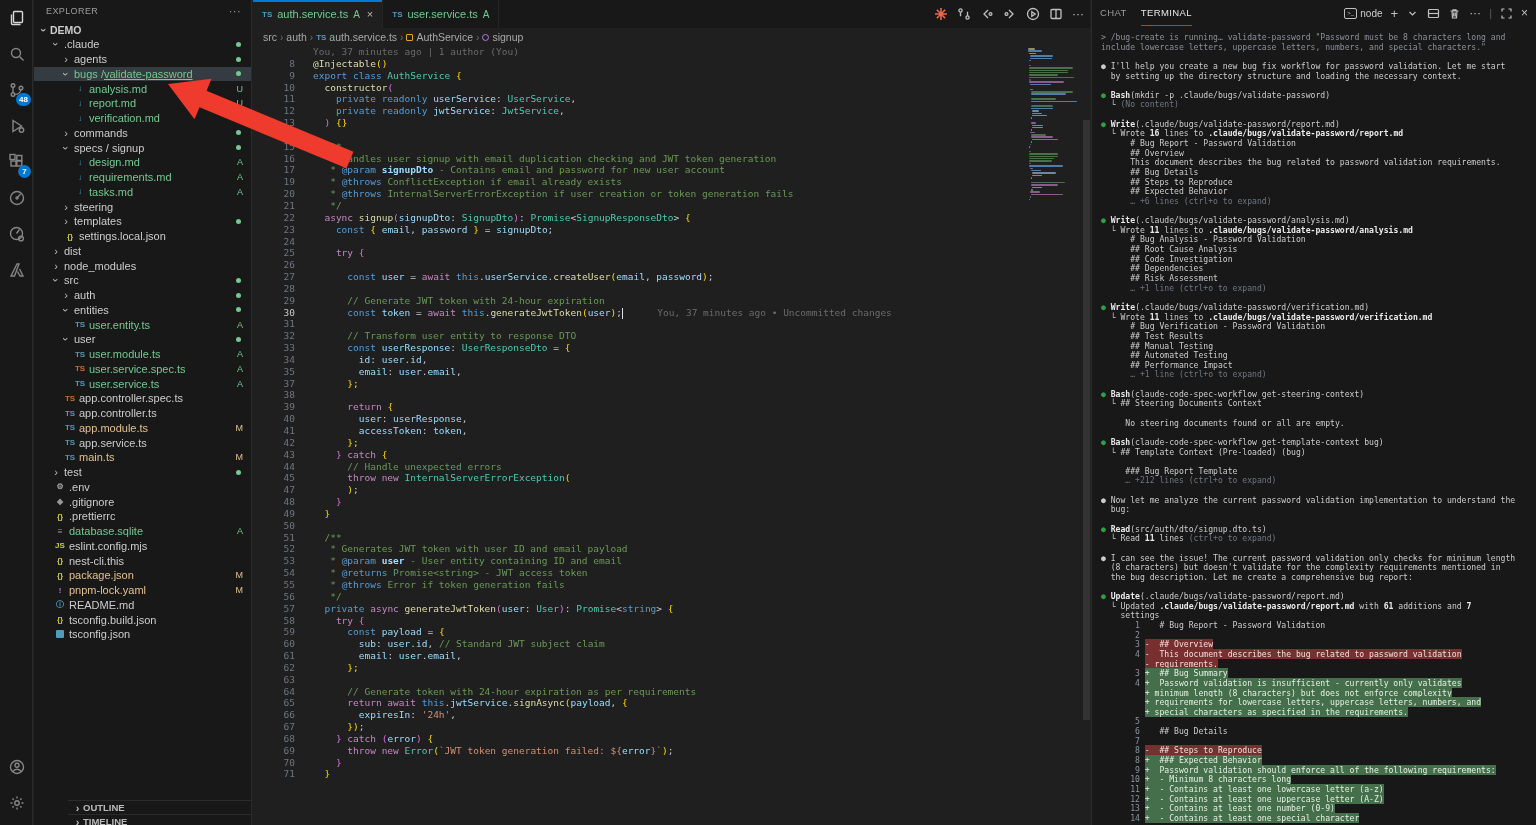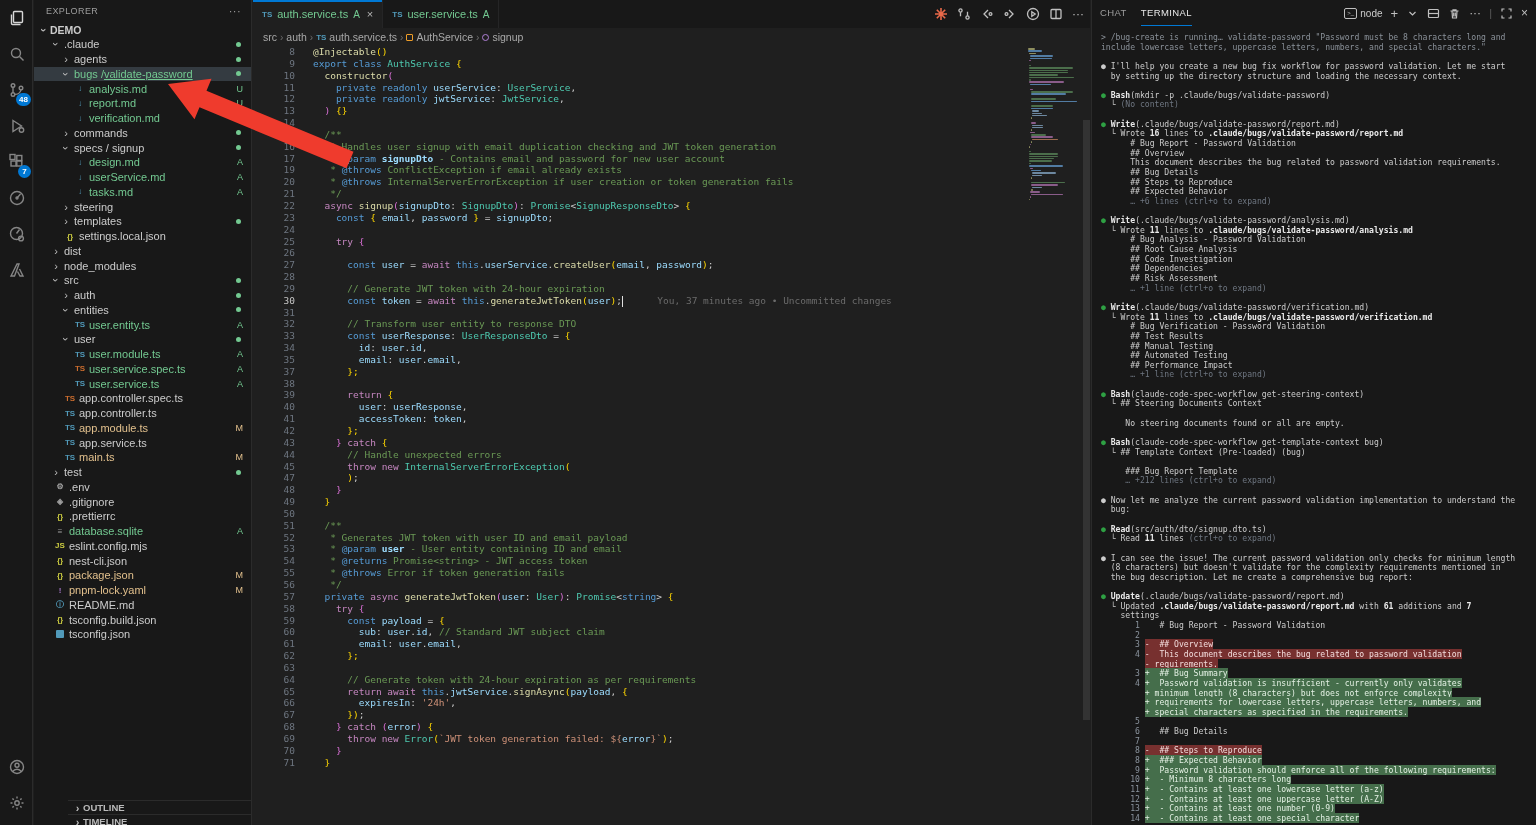--- a/index.html
+++ b/index.html
@@ -250,21 +250,21 @@
         </div>
         <div class="trow" style="padding-left: 36px;">
           <span class="spc"></span>
           <span class="ficon" style="color: rgb(81, 154, 186);">↓</span>
           <span class="tlabel green">design.md</span>
           <span class="tbadge green">A</span>
         </div>
         <div class="trow" style="padding-left: 36px;">
           <span class="spc"></span>
           <span class="ficon" style="color: rgb(81, 154, 186);">↓</span>
-          <span class="tlabel green">userService.md</span>
+          <span class="tlabel green">requirements.md</span>
           <span class="tbadge green">A</span>
         </div>
         <div class="trow" style="padding-left: 36px;">
           <span class="spc"></span>
           <span class="ficon" style="color: rgb(81, 154, 186);">↓</span>
           <span class="tlabel green">tasks.md</span>
           <span class="tbadge green">A</span>
         </div>
         <div class="trow" style="padding-left: 26px;">
           <span class="chev">›</span>
@@ -386,21 +386,21 @@
           <span class="tbadge green">A</span>
         </div>
         <div class="trow" style="padding-left: 16px;">
           <span class="spc"></span>
           <span class="ficon" style="color: rgb(203, 203, 65);">JS</span>
           <span class="tlabel">eslint.config.mjs</span>
         </div>
         <div class="trow" style="padding-left: 16px;">
           <span class="spc"></span>
           <span class="ficon" style="color: rgb(203, 203, 65);">{}</span>
-          <span class="tlabel">nest-cli.json</span>
+          <span class="tlabel">nest-cli.this</span>
         </div>
         <div class="trow" style="padding-left: 16px;">
           <span class="spc"></span>
           <span class="ficon" style="color: rgb(203, 203, 65);">{}</span>
           <span class="tlabel yellow">package.json</span>
           <span class="tbadge yellow">M</span>
         </div>
         <div class="trow" style="padding-left: 16px;">
           <span class="spc"></span>
           <span class="ficon" style="color: rgb(160, 116, 196);">!</span>
@@ -495,20 +495,21 @@
       <span>auth.service.ts</span>
         <span class="sep">›</span>
       <span class="sym-class"></span>
       <span>AuthService</span>
         <span class="sep">›</span>
       <span class="sym-method"></span>
       <span>signup</span>
     </div>
     <div id="code-area">
       <div id="code-lines">
+          <div class="cline"><span class="gut"></span><span class="ctext"><span class="tk-blm">You, 37 minutes ago | 1 author (You)</span></span></div>
           <div class="cline"><span class="gut">8</span><span class="ctext"><span class="tk-dec">@Injectable</span><span class="tk-y">()</span></span></div>
           <div class="cline"><span class="gut">9</span><span class="ctext"><span class="tk-kw">export class </span><span class="tk-cls">AuthService </span><span class="tk-y">{</span></span></div>
           <div class="cline"><span class="gut">10</span><span class="ctext"><span class="tk-pn">  </span><span class="tk-fn">constructor</span><span class="tk-pk">(</span></span></div>
           <div class="cline"><span class="gut">11</span><span class="ctext"><span class="tk-pn">    </span><span class="tk-kw">private readonly </span><span class="tk-var">userService</span><span class="tk-pn">: </span><span class="tk-cls">UserService</span><span class="tk-pn">,</span></span></div>
           <div class="cline"><span class="gut">12</span><span class="ctext"><span class="tk-pn">    </span><span class="tk-kw">private readonly </span><span class="tk-var">jwtService</span><span class="tk-pn">: </span><span class="tk-cls">JwtService</span><span class="tk-pn">,</span></span></div>
           <div class="cline"><span class="gut">13</span><span class="ctext"><span class="tk-pn">  </span><span class="tk-pk">) </span><span class="tk-y">{}</span></span></div>
           <div class="cline"><span class="gut">14</span><span class="ctext"></span></div>
           <div class="cline"><span class="gut">15</span><span class="ctext"><span class="tk-pn">  </span><span class="tk-cmt">/**</span></span></div>
           <div class="cline"><span class="gut">16</span><span class="ctext"><span class="tk-pn">  </span><span class="tk-cmt"> * Handles user signup with email duplication checking and JWT token generation</span></span></div>
           <div class="cline"><span class="gut">17</span><span class="ctext"><span class="tk-pn">  </span><span class="tk-cmt"> * </span><span class="tk-doc">@param </span><span class="tk-docv">signupDto</span><span class="tk-cmt"> - Contains email and password for new user account</span></span></div>

